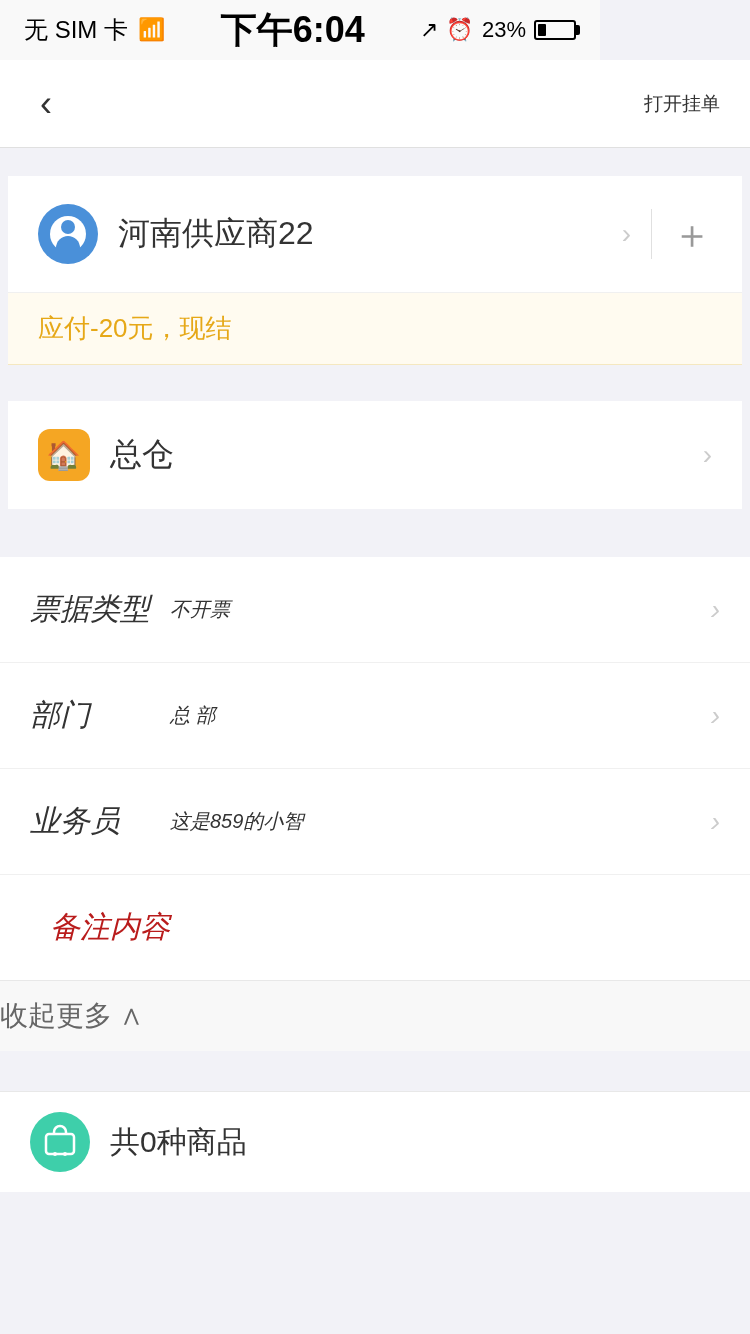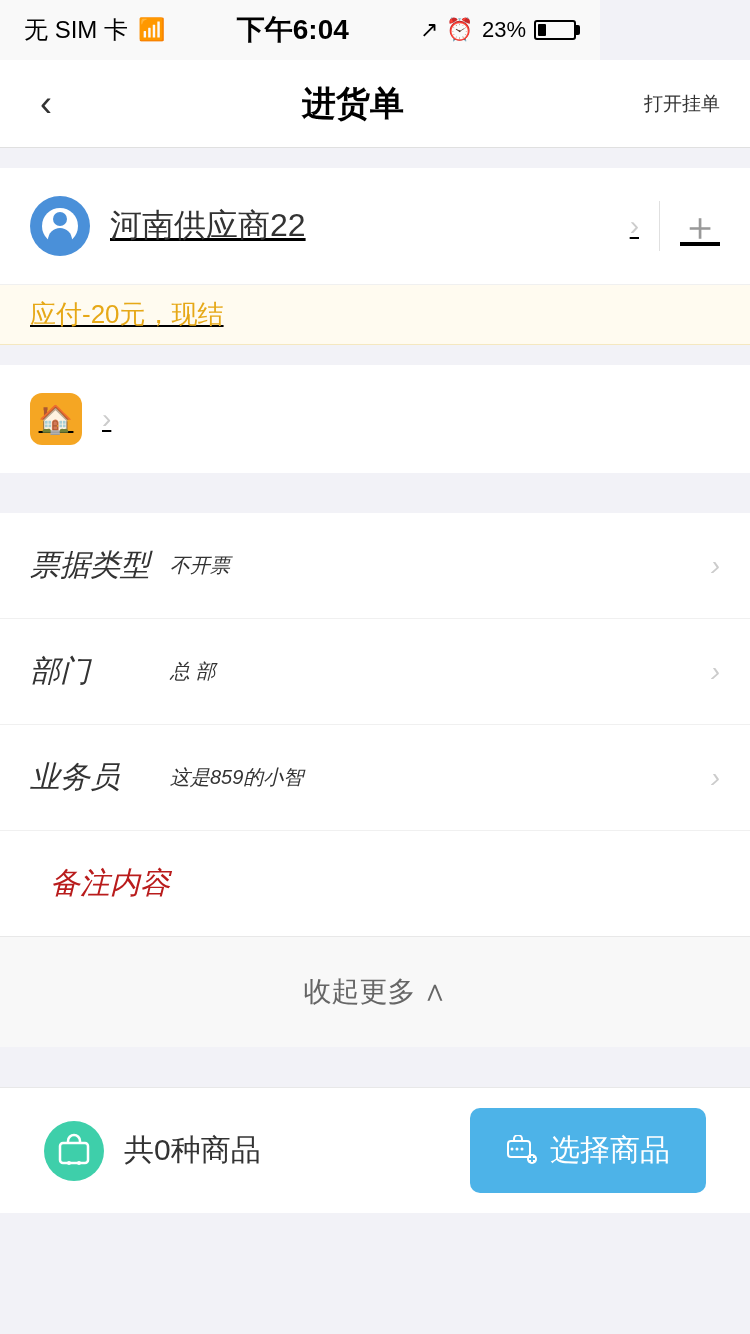--- a/index.html
+++ b/index.html
@@ -18,21 +18,21 @@
       height: 60px;
       background: #f9f9f9;
       display: flex;
       align-items: center;
       justify-content: space-between;
       padding: 0 24px;
       font-size: 24px;
       color: #000;
     }
     .status-left { display: flex; align-items: center; gap: 10px; }
-    .status-center { font-size: 28px; font-weight: 600; }
+    .status-center { font-size: 36px; font-weight: 600; }
     .status-right { display: flex; align-items: center; gap: 8px; font-size: 22px; }
     .battery {
       width: 42px; height: 20px;
       border: 2px solid #000;
       border-radius: 3px;
       position: relative;
       display: flex;
       align-items: center;
       padding: 2px;
     }
@@ -84,22 +84,21 @@
 
     
     .section-gap {
       height: 20px;
       background: #f2f2f7;
     }
 
     
     .card {
       background: #fdba74;
-      margin: 0;
-      text-decoration: underline;
+      margin: 8px;
     }
 
     
     .supplier-row {
       display: flex;
       align-items: center;
       padding: 28px 30px;
       background: #fff;
       border-bottom: 1px solid #f0f0f0;
     }
@@ -165,21 +164,21 @@
     }
     .divider-v {
       width: 1px;
       height: 50px;
       background: #e0e0e0;
     }
 
     
     .notice-bar {
       background: #fffbf0;
-      padding: 12px 30px;
+      padding: 18px 30px;
       font-size: 26px;
       color: #e6a817;
       border-bottom: 1px solid #f5e8c0;
     }
 
     
     .warehouse-row {
       display: flex;
       align-items: center;
       padding: 28px 30px;
@@ -234,34 +233,33 @@
     .form-placeholder {
       flex: 1;
       font-size: 30px;
       color: #b91c1c;
       padding-left: 20px;
     }
 
     
     .collapse-bar {
       background: #f8f8f8;
-      text-align: center;
-      padding: 36px 0;
+      padding: 16px 0;
       font-size: 28px;
       color: #666;
       border-top: 1px solid #e8e8e8;
       cursor: pointer;
     }
 
     
     .bottom-bar {
       background: #fff;
       display: flex;
       align-items: center;
-      padding: 20px 44px;
+      padding: 20px 30px;
       margin-top: 20px;
       border-top: 1px solid #e8e8e8;
     }
     .product-icon-wrap {
       width: 60px;
       height: 60px;
       border-radius: 50%;
       background: #3ecfaa;
       display: flex;
       align-items: center;
@@ -310,21 +308,20 @@
     <span>⏰</span>
     <span>23%</span>
     <div class="battery">
       <div class="battery-fill"></div>
     </div>
   </div>
 </div>
 
 <div class="nav-bar">
   <span class="nav-back">‹</span>
-  <span class="nav-title">进货单</span>
   <span class="nav-action">打开挂单</span>
 </div>
 
 <div class="section-gap"></div>
 
 <div class="card">
   <div class="supplier-row">
     <div class="supplier-avatar">
       <div class="supplier-avatar-inner"></div>
     </div>
@@ -338,20 +335,21 @@
   <div class="notice-bar">
     <span>应付-20元，现结</span>
   </div>
 </div>
 
 <div class="section-gap"></div>
 
 <div class="card">
   <div class="warehouse-row">
     <div class="warehouse-icon">🏠</div>
+    <span class="warehouse-name">总仓</span>
     <span class="chevron">›</span>
   </div>
 </div>
 
 <div class="section-gap"></div>
 
 <div class="form-section">
 
   <div class="form-row">
     <span class="form-label">票据类型</span>
@@ -385,28 +383,15 @@
 <div class="bottom-bar">
   <div class="product-icon-wrap">
     <svg width="36" height="36" viewBox="0 0 36 36">
       <rect x="4" y="10" width="28" height="20" rx="3" fill="none" stroke="#fff" stroke-width="2.5"></rect>
       <path d="M12 10 V8 a6 6 0 0 1 12 0 V10" fill="none" stroke="#fff" stroke-width="2.5"></path>
       <circle cx="13" cy="30" r="2" fill="#fff"></circle>
       <circle cx="23" cy="30" r="2" fill="#fff"></circle>
     </svg>
   </div>
   <span class="product-count">共0种商品</span>
-  <button class="select-btn">
-    <svg width="32" height="32" viewBox="0 0 32 32">
-      <rect x="2" y="6" width="22" height="16" rx="3" fill="none" stroke="#fff" stroke-width="2"></rect>
-      <path d="M8 6 V4 a4 4 0 0 1 8 0 V6" fill="none" stroke="#fff" stroke-width="2"></path>
-      <circle cx="6" cy="14" r="1.5" fill="#fff"></circle>
-      <circle cx="11" cy="14" r="1.5" fill="#fff"></circle>
-      <circle cx="16" cy="14" r="1.5" fill="#fff"></circle>
-      <circle cx="26" cy="24" r="5" fill="#fff"></circle>
-      <line x1="26" y1="21" x2="26" y2="27" stroke="#4db3e8" stroke-width="2"></line>
-      <line x1="23" y1="24" x2="29" y2="24" stroke="#4db3e8" stroke-width="2"></line>
-    </svg>
-    <span>选择商品</span>
-  </button>
 </div>
 
 <div class="page-bg"></div>
 
 </body></html>

